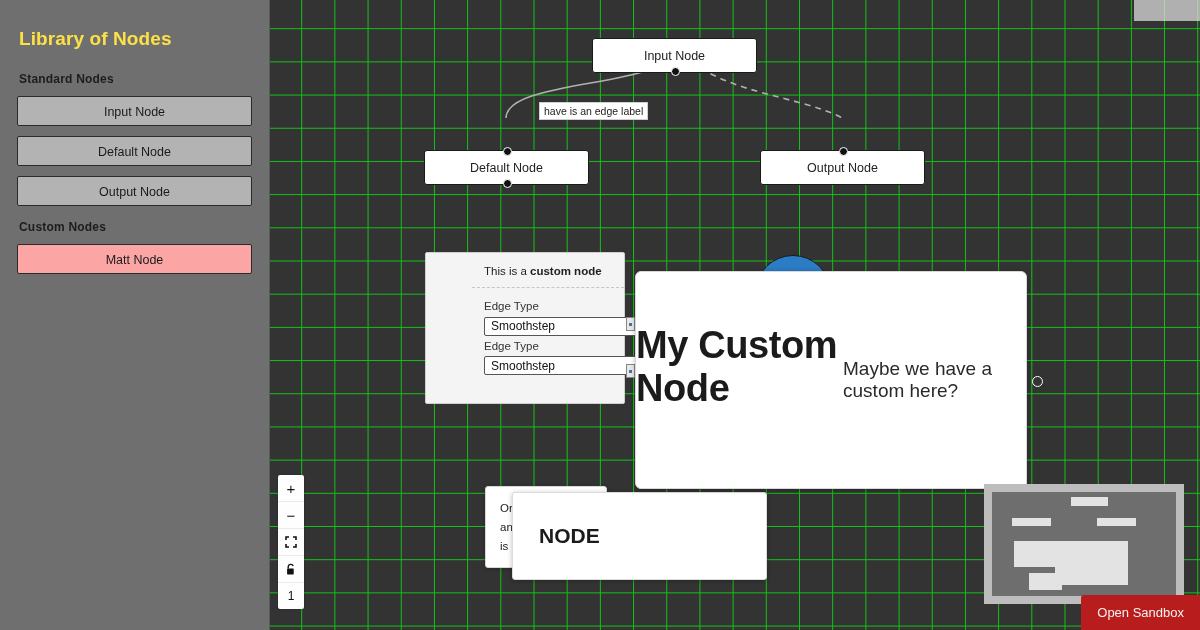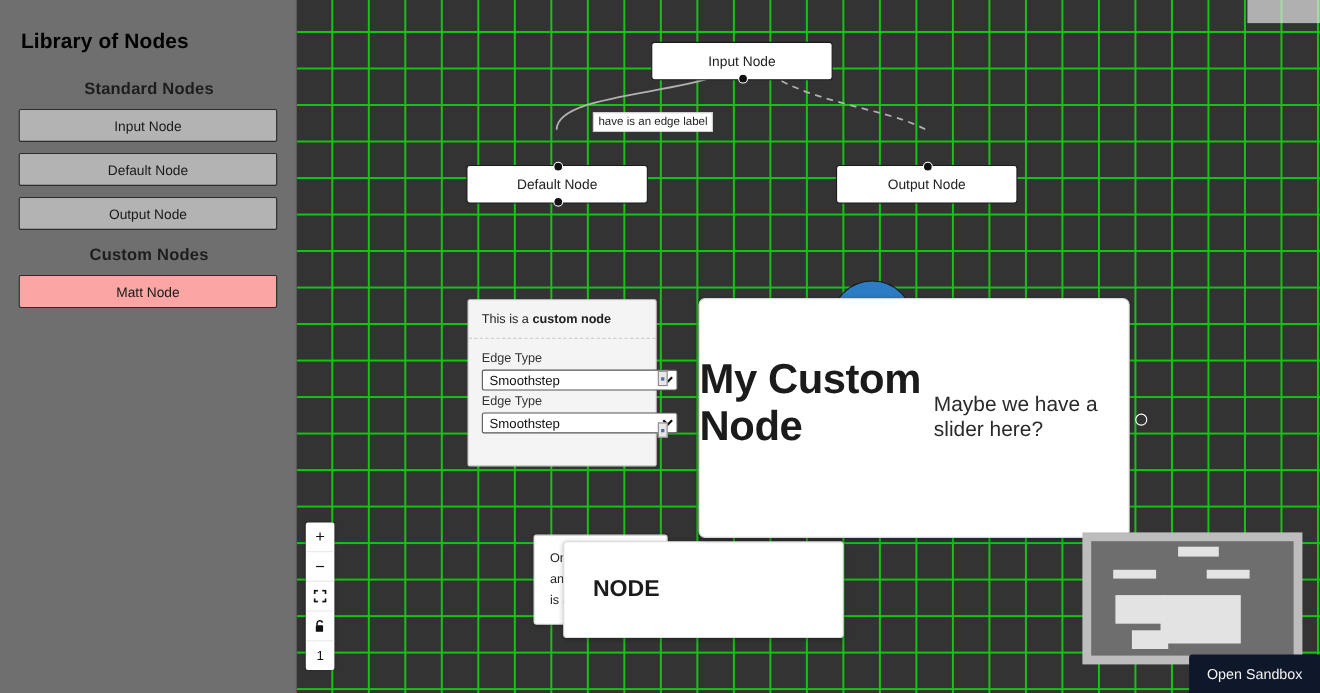--- a/index.html
+++ b/index.html
@@ -13,26 +13,26 @@
 
   
   .sidebar{
     width:270px;height:630px;box-sizing:border-box;
     background:#6f6f6f;
     padding:28px 17px 0 17px;
     position:relative;z-index:5;
     border-right:1px solid #5a5a5a;
   }
   .sidebar-title{
-    font-size:19px;font-weight:bold;color:#000000;
+    font-size:19px;font-weight:bold;color:#fde047;
     margin:0 0 22px 2px;letter-spacing:.1px;
   }
   .group-heading{
-    font-size:15px;font-weight:bold;color:#1d1d1d;
-    margin:0 0 10px 2px;letter-spacing:.2px;text-align:center;
+    font-size:12px;font-weight:bold;color:#1d1d1d;
+    margin:0 0 10px 2px;letter-spacing:.2px;
   }
   .group-heading.second{margin-top:14px;}
   .node-btn{
     display:block;width:100%;box-sizing:border-box;
     height:30px;line-height:28px;
     margin-bottom:10px;
     text-align:center;
     font-size:12.5px;color:#1a1a1a;
     background:#b3b3b3;
     border:1px solid #2b2b2b;
@@ -159,21 +159,21 @@
     position:absolute;right:16px;bottom:26px;
     width:200px;height:120px;background:#bdbdbd;
     box-sizing:border-box;padding:8px;
   }
   .minimap-inner{position:relative;width:100%;height:100%;background:#6e6e6e;}
   .mm-rect{position:absolute;background:#e3e3e3;}
 
   
   .sandbox-btn{
     position:absolute;right:0px;bottom:0px;
-    background:#0f172a;color:#f2f2f2;
+    background:#b91c1c;color:#f2f2f2;
     font-size:13px;padding:10px 16px;
     border-radius:3px 0 0 0;
     white-space:nowrap;
   }
   
   .top-ghost{
     position:absolute;right:0;top:0;width:66px;height:21px;
     background:rgba(225,225,225,.72);
   }
   svg.edges{position:absolute;left:0;top:0;width:100%;height:100%;pointer-events:none;}
@@ -215,21 +215,21 @@
       <span class="handle bottom"></span>
     </div>
 
     <div class="fnode" style="left:490px;top:150px;width:165px;height:35px;">
       <span>Output Node</span>
       <span class="handle top"></span>
     </div>
 
     <div class="blue-circle" style="left:485px;top:255px;"></div>
 
-    <div class="props-node" style="left:155px;top:272px;width:172px;height:152px;">
+    <div class="props-node" style="left:155px;top:252px;width:200px;height:152px;padding-left:46px;">
       <div class="props-head">
         <span>This is a </span><b>custom node</b>
       </div>
       <div class="props-body">
         <div class="props-label">Edge Type</div>
         <select class="props-select">
           <option>Smoothstep</option>
         </select>
         <div class="props-label">Edge Type</div>
         <select class="props-select">
@@ -249,21 +249,21 @@
       <div>and</div>
       <div>is al</div>
     </div>
 
     <div class="node-node" style="left:242px;top:492px;width:255px;height:88px;">
       <span>NODE</span>
     </div>
 
     <div class="big-node" style="left:365px;top:271px;width:392px;height:218px;">
       <div class="big-title">My Custom Node</div>
-      <div class="big-sub">Maybe we have a slider here?</div>
+      <div class="big-sub">Maybe we have a custom here?</div>
     </div>
     <span class="ring-handle" style="left:762px;top:376px;"></span>
 
     <div class="controls">
       <div class="ctrl">+</div>
       <div class="ctrl">−</div>
       <div class="ctrl">
         <svg width="12" height="12" viewBox="0 0 12 12" aria-hidden="true">
           <path d="M1 4V1h3M8 1h3v3M11 8v3H8M4 11H1V8" fill="none" stroke="#111" stroke-width="1.6"></path>
         </svg>

